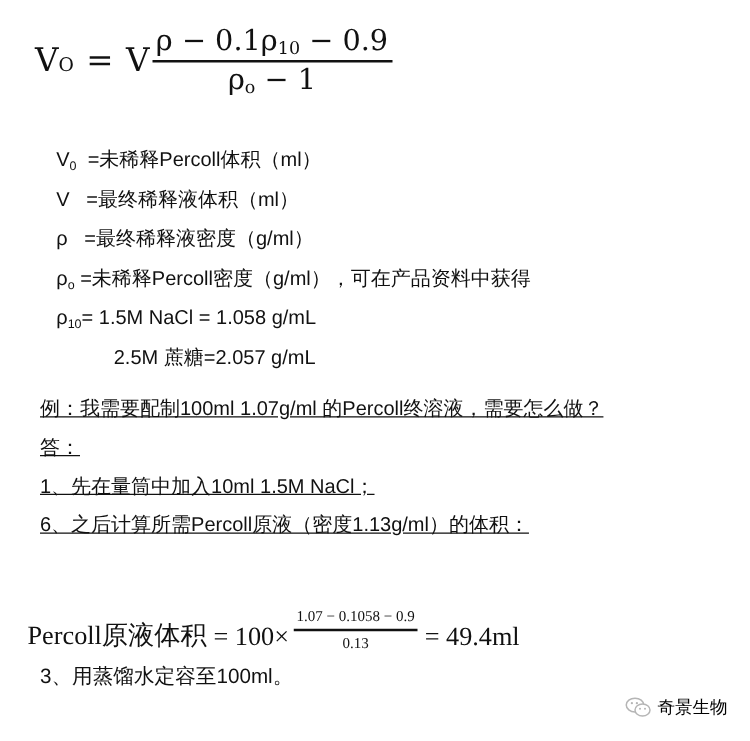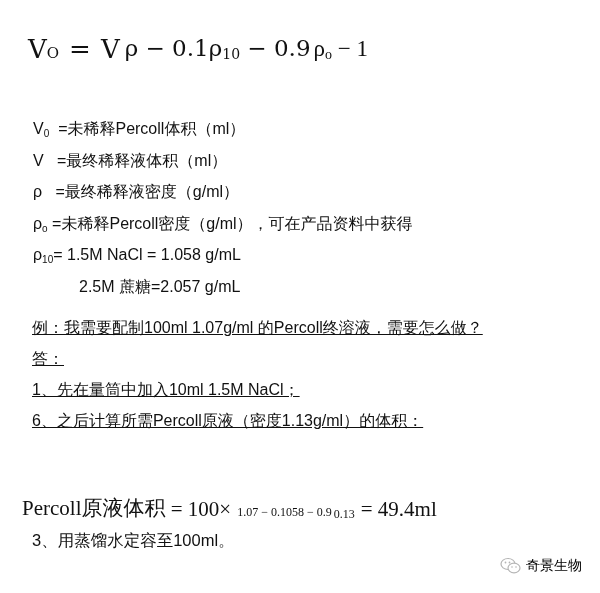--- a/index.html
+++ b/index.html
@@ -9,30 +9,30 @@
       font-family: "Liberation Sans", "DejaVu Sans", sans-serif;
     }
     .abs { position: absolute; white-space: nowrap; }
     .serif { font-family: "Liberation Serif", "DejaVu Serif", serif; }
     .math { font-family: "DejaVu Serif", "Liberation Serif", serif; }
 
     
     .f1 { left: 28px; top: 14px; height: 70px; display: flex; align-items: center; font-size: 26px; }
     .f1 .lhs { display: inline-flex; align-items: baseline; }
     .f1 sub { font-size: 15px; vertical-align: -3px; }
-    .frac { display: inline-flex; flex-direction: row; align-items: center; margin-left: 2px; }
+    .frac { display: inline-flex; flex-direction: column; align-items: center; margin-left: 2px; }
     .frac .num { padding: 0 3px 1px 3px; }
     .frac .bar { height: 1.6px; background: #111; align-self: stretch; }
-    .frac .den { padding-top: 1px; font-family: Liberation Serif, serif; }
+    .frac .den { padding-top: 1px; }
     .f1 .frac { font-size: 23px; }
     .f1 .frac sub { font-size: 14px; vertical-align: -3px; }
 
     
     .defs { left: 33px; top: 113px; font-size: 16px; line-height: 31.5px; }
-    .defs .row { height: 31.5px; }
+    .defs .row { height: 31.5px; margin-left: 12px; }
     .defs sub { font-size: 10px; vertical-align: -3px; }
     .sym { display: inline-block; }
     .indent { padding-left: 46px; }
 
     
     .example { left: 32px; top: 312px; font-size: 16px; line-height: 31px; text-decoration: underline; }
     .example .row { height: 31px; }
 
     
     .f2 { left: 22px; top: 452px; height: 70px; display: flex; align-items: flex-end; font-size: 21px; }

